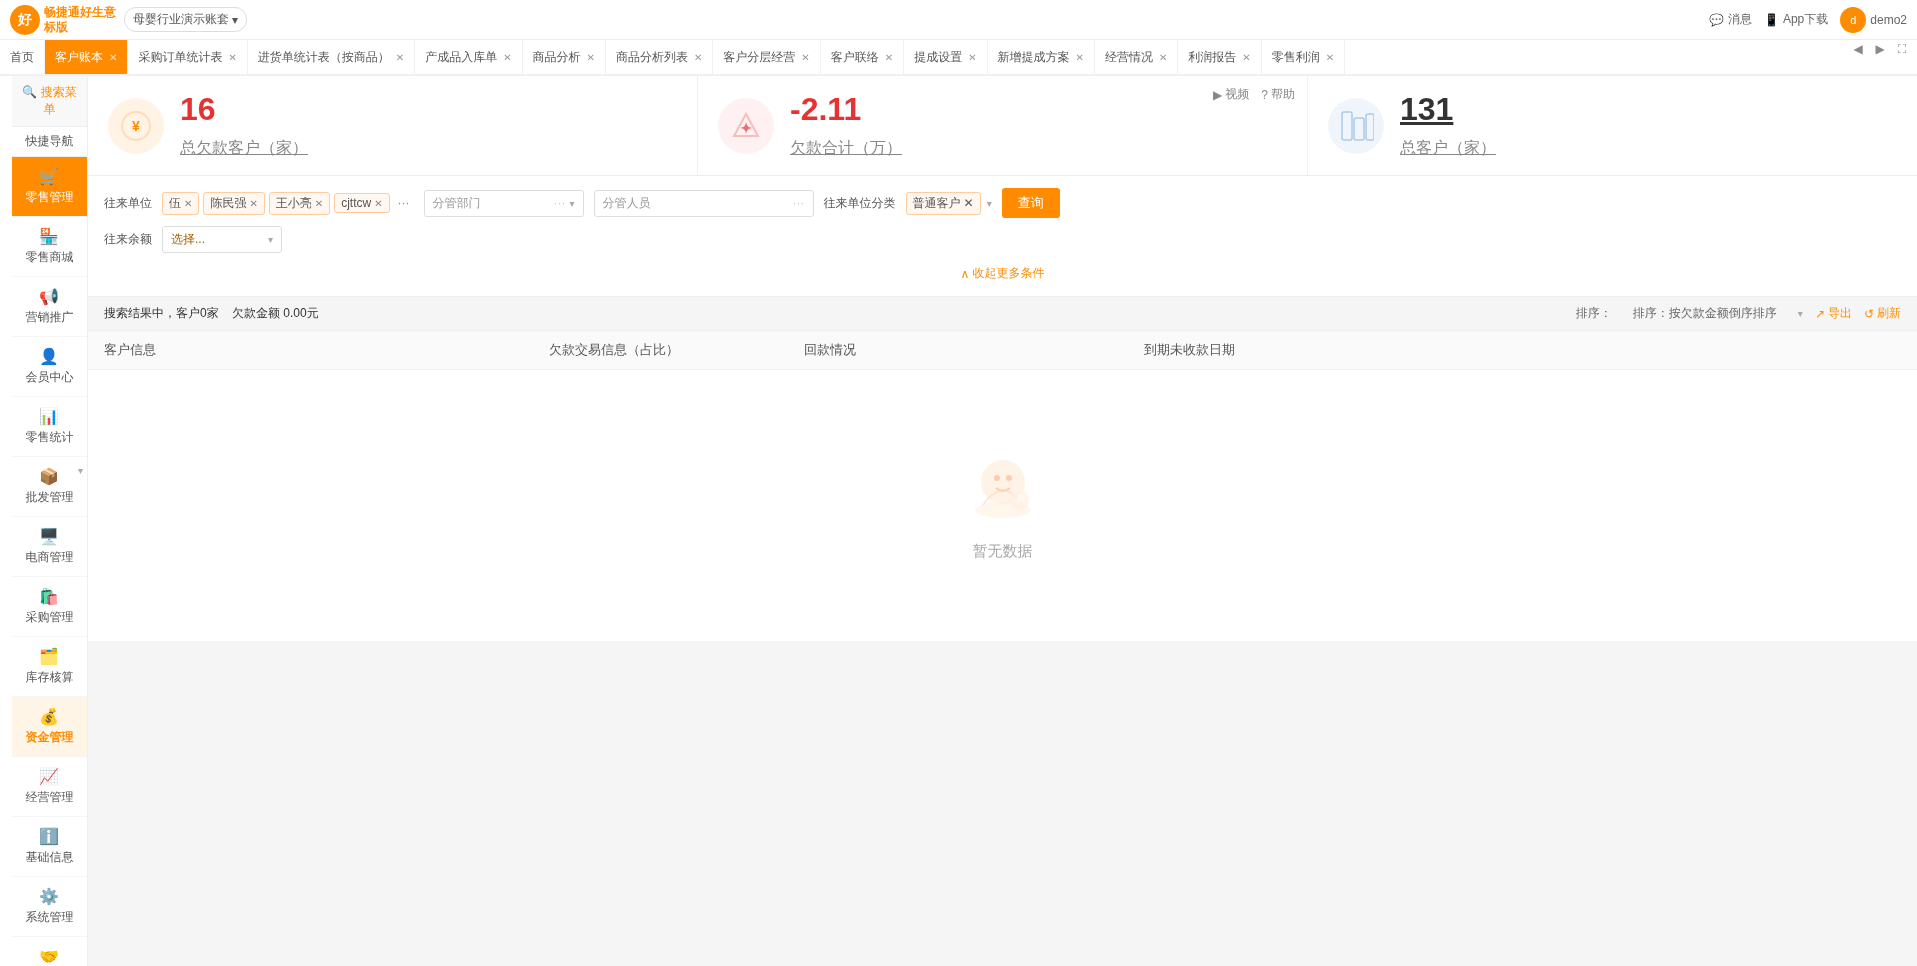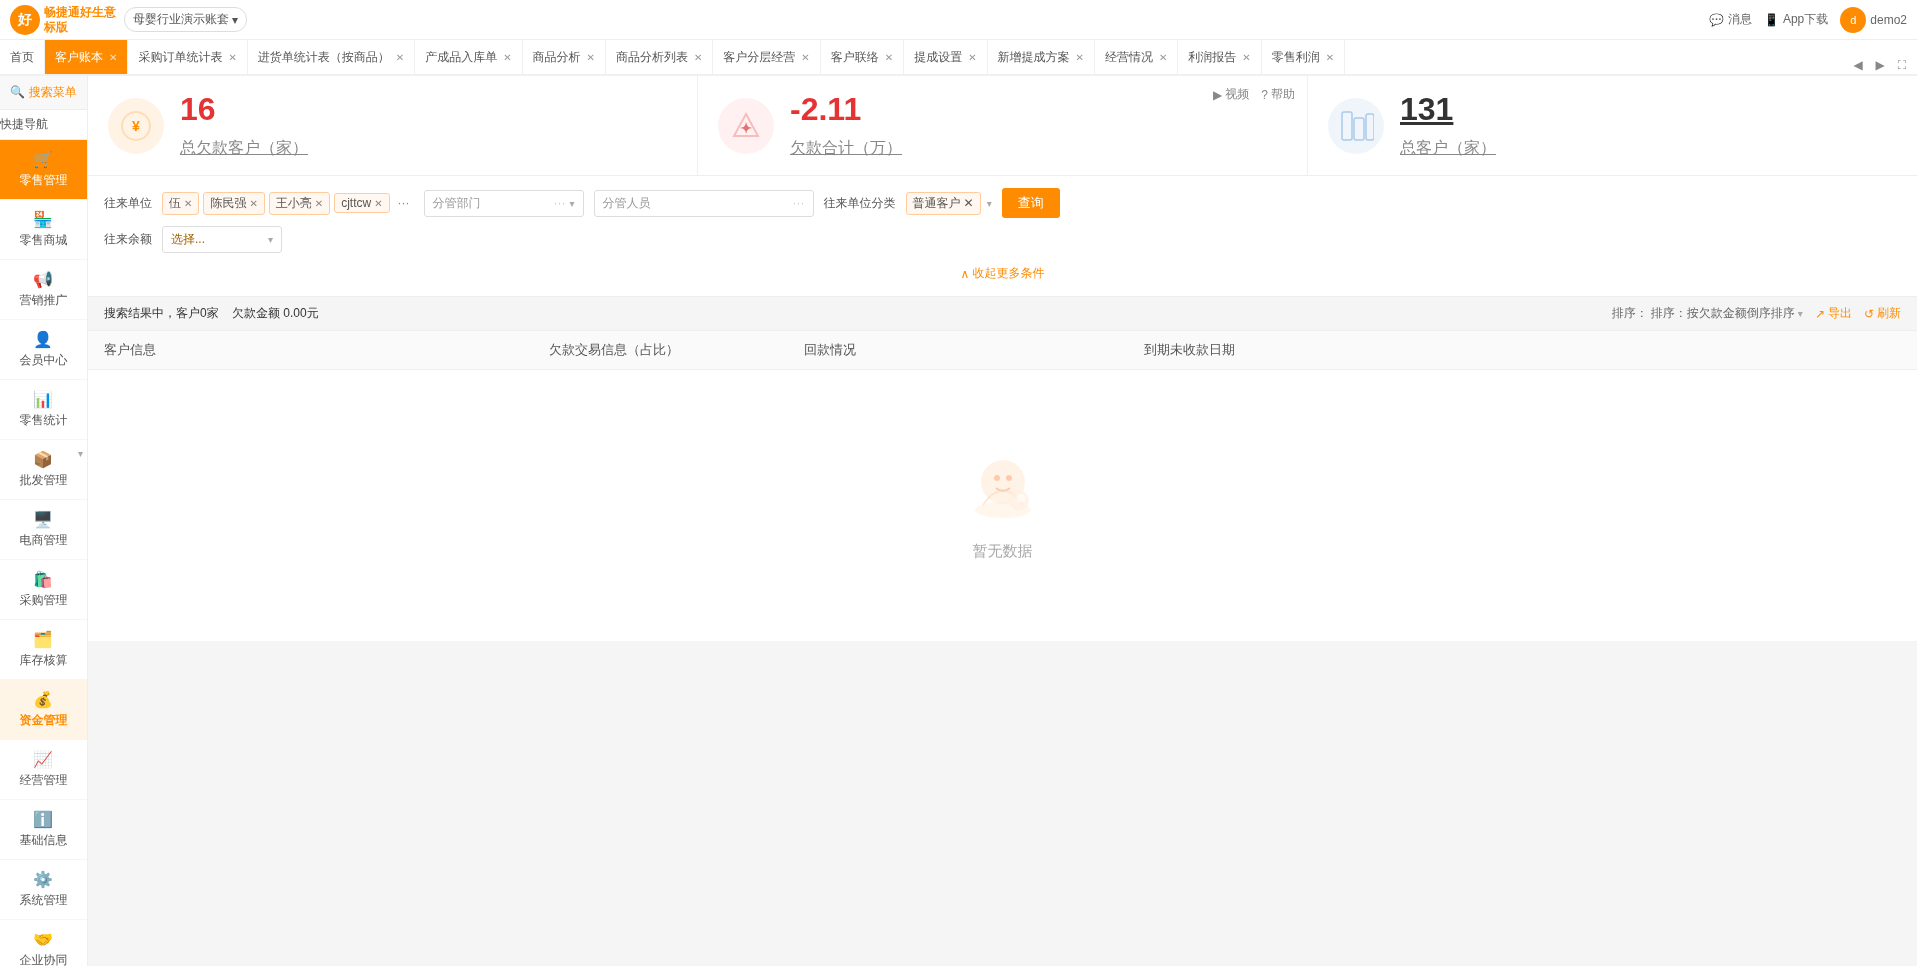--- a/index.html
+++ b/index.html
@@ -15,42 +15,42 @@
     .logo-area { display: flex; align-items: center; gap: 4px; }
     .logo-icon { width: 30px; height: 30px; background: #ff8c00; border-radius: 50%; display: flex; align-items: center; justify-content: center; color: #fff; font-size: 14px; font-weight: bold; }
     .logo-text { color: #ff8c00; font-size: 12px; font-weight: bold; line-height: 1.2; }
     .dropdown-btn { display: flex; align-items: center; gap: 3px; padding: 3px 8px; border: 1px solid #ddd; border-radius: 12px; background: #fff; cursor: pointer; font-size: 12px; color: #555; }
     .top-bar-right { display: flex; align-items: center; gap: 12px; font-size: 12px; color: #666; }
     .top-right-item { display: flex; align-items: center; gap: 4px; cursor: pointer; }
     .avatar { width: 26px; height: 26px; border-radius: 50%; background: #ff8c00; display: flex; align-items: center; justify-content: center; color: #fff; font-size: 11px; }
 
     
     .nav-tabs {
-      display: flex; align-items: flex-end; background: #fff;
+      display: flex; align-items: flex-start; background: #fff;
       border-bottom: 2px solid #f0f0f0; height: 36px; overflow: hidden;
     }
     .nav-tab {
       display: flex; align-items: center; padding: 0 10px; height: 100%;
       font-size: 12px; color: #555; cursor: pointer; white-space: nowrap;
       border-right: 1px solid #f0f0f0; gap: 4px;
     }
     .nav-tab.active { background: #ff8c00; color: #fff; }
     .nav-tab .close-x { font-size: 10px; color: #999; margin-left: 2px; }
     .nav-tab.active .close-x { color: rgba(255,255,255,0.7); }
     .nav-tab-home { background: #fff; }
     .nav-controls { display: flex; align-items: center; margin-left: auto; padding: 0 6px; gap: 4px; }
     .nav-ctrl-btn { width: 18px; height: 18px; display: flex; align-items: center; justify-content: center; cursor: pointer; color: #888; font-size: 12px; }
 
     
     .main-layout { display: flex; height: calc(100vh - 76px); }
 
     
-    .sidebar { width: 88px; background: #fff; border-right: 1px solid #eee; display: flex; flex-direction: column; overflow-y: auto; }
+    .sidebar { width: 88px; background: #fff; border-right: 1px solid #eee; display: flex; flex-direction: column; overflow-y: auto; padding-left: 12px; }
     .sidebar-search { padding: 8px 6px; background: #f8f8f8; font-size: 12px; color: #ff8c00; cursor: pointer; text-align: center; border-bottom: 1px solid #eee; }
-    .sidebar-nav { padding: 6px 0; font-size: 12px; color: #555; cursor: pointer; border-bottom: 1px solid #eee; }
+    .sidebar-nav { padding: 6px 0; font-size: 12px; color: #555; cursor: pointer; text-align: center; border-bottom: 1px solid #eee; }
     .sidebar-item { padding: 10px 4px; font-size: 12px; color: #555; cursor: pointer; text-align: center; border-bottom: 1px solid #f5f5f5; display: flex; flex-direction: column; align-items: center; gap: 3px; }
     .sidebar-item.active { background: #ff8c00; color: #fff; }
     .sidebar-item .s-icon { font-size: 16px; }
 
     
     .content { flex: 1; overflow-y: auto; background: #f5f5f5; }
 
     
     .stats-bar { display: flex; background: #fff; border-bottom: 1px solid #eee; }
     .stat-card { flex: 1; padding: 16px 20px; display: flex; align-items: center; gap: 16px; border-right: 1px solid #f0f0f0; position: relative; }
@@ -79,21 +79,21 @@
     .filter-tag-active { display: flex; align-items: center; gap: 3px; padding: 2px 6px; background: #fff7f0; border: 1px solid #ffcca0; border-radius: 3px; font-size: 12px; color: #555; }
     .query-btn { background: #ff8c00; color: #fff; border: none; padding: 6px 16px; border-radius: 3px; cursor: pointer; font-size: 13px; }
     .collapse-btn { display: flex; align-items: center; gap: 3px; color: #ff8c00; font-size: 12px; cursor: pointer; background: none; border: none; }
     .collapse-row { display: flex; justify-content: center; padding: 4px 0 8px; }
 
     
     .results-bar { background: #f5f5f5; padding: 8px 16px; display: flex; justify-content: space-between; border-bottom: 1px solid #eee; }
     .results-info { font-size: 12px; color: #666; }
     .results-info span { color: #333; }
     .results-actions { display: flex; align-items: center; gap: 12px; font-size: 12px; color: #666; }
-    .sort-select { display: flex; align-items: center; gap: 3px; cursor: pointer; }
+    .sort-select { display: flex; align-items: center; gap: 21px; cursor: pointer; }
     .action-btn { display: flex; align-items: center; gap: 3px; cursor: pointer; color: #ff8c00; }
 
     
     .table-area { background: #fff; }
     .table-header { display: flex; padding: 10px 16px; border-bottom: 1px solid #f0f0f0; background: #fafafa; }
     .th { font-size: 13px; color: #555; font-weight: normal; }
     .th-customer { flex: 0 0 320px; }
     .th-debt { flex: 0 0 380px; text-align: center; }
     .th-repay { flex: 0 0 340px; }
     .th-due { flex: 1; }

